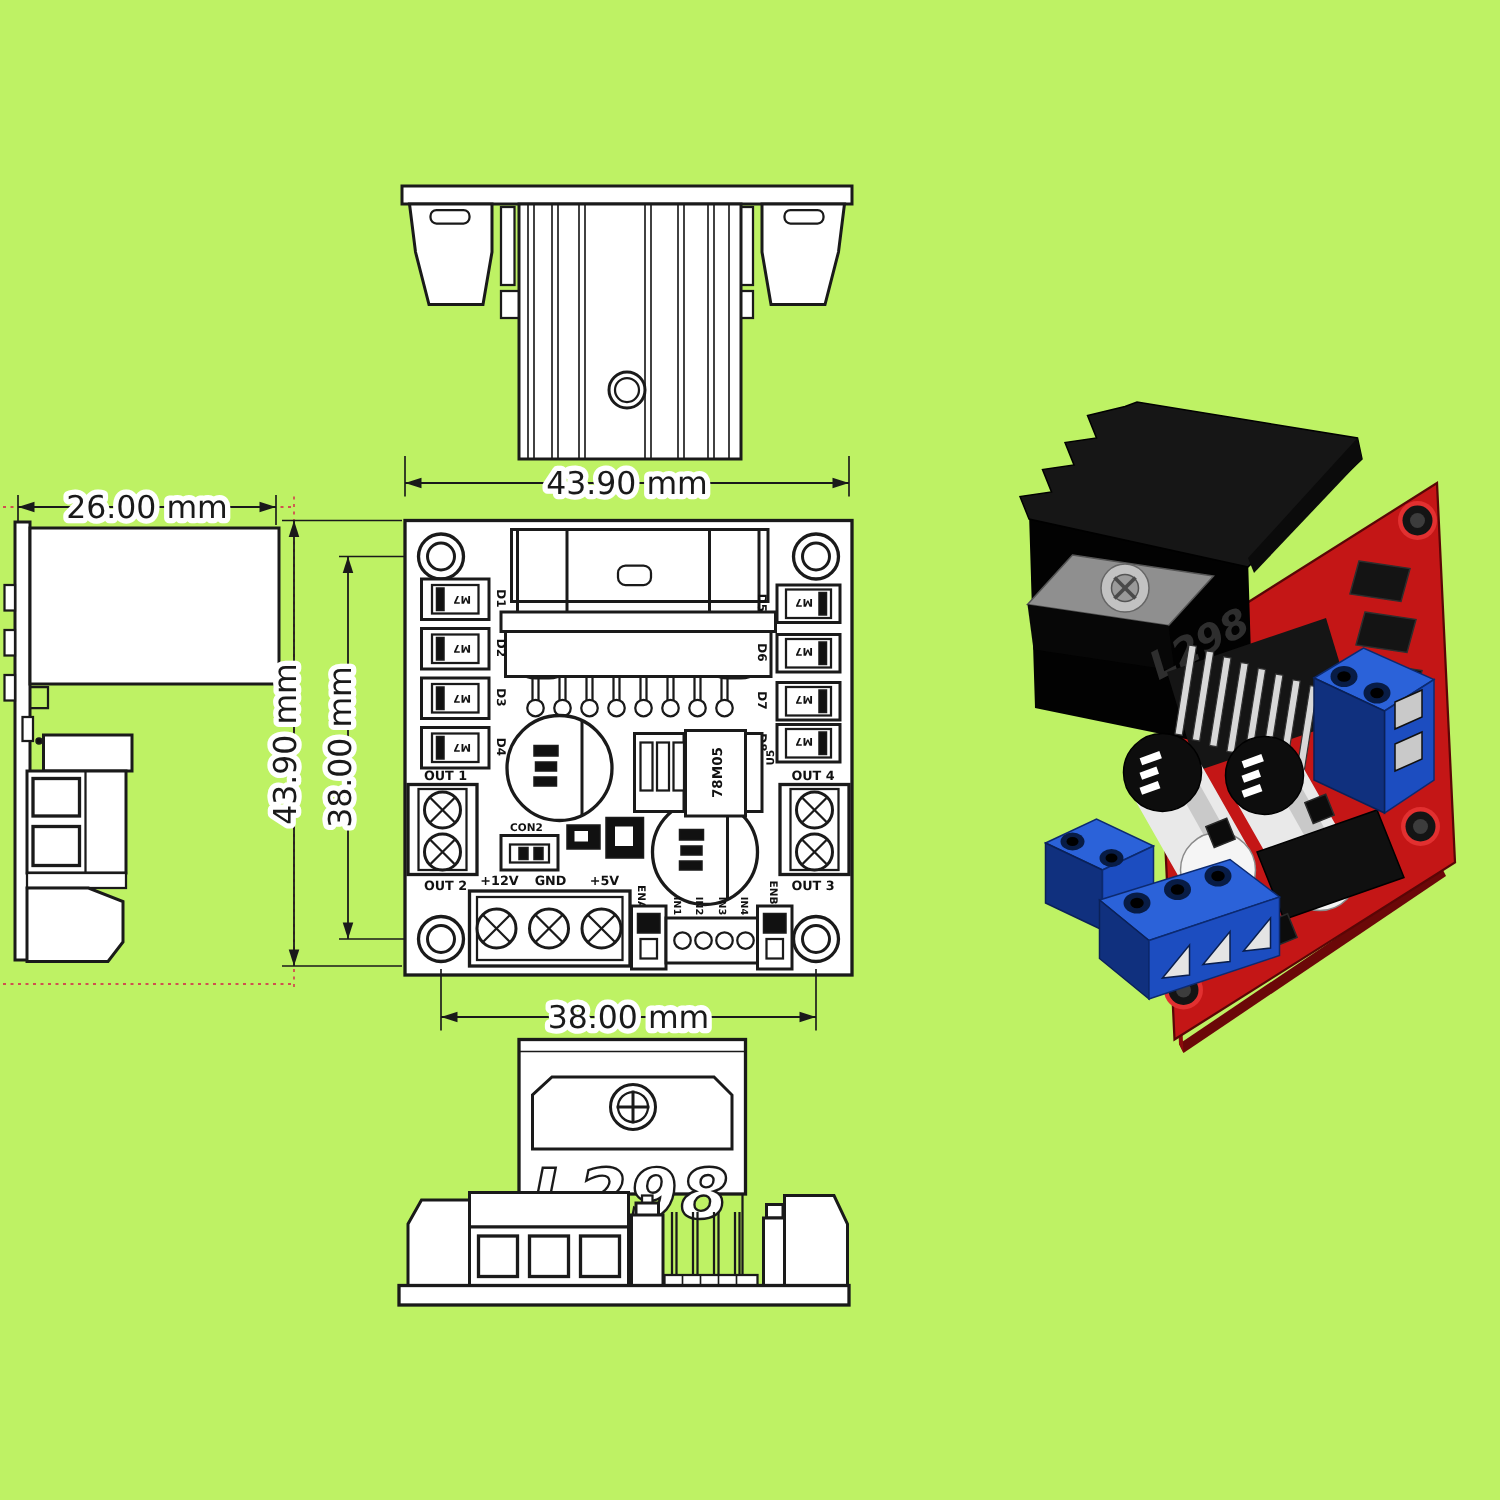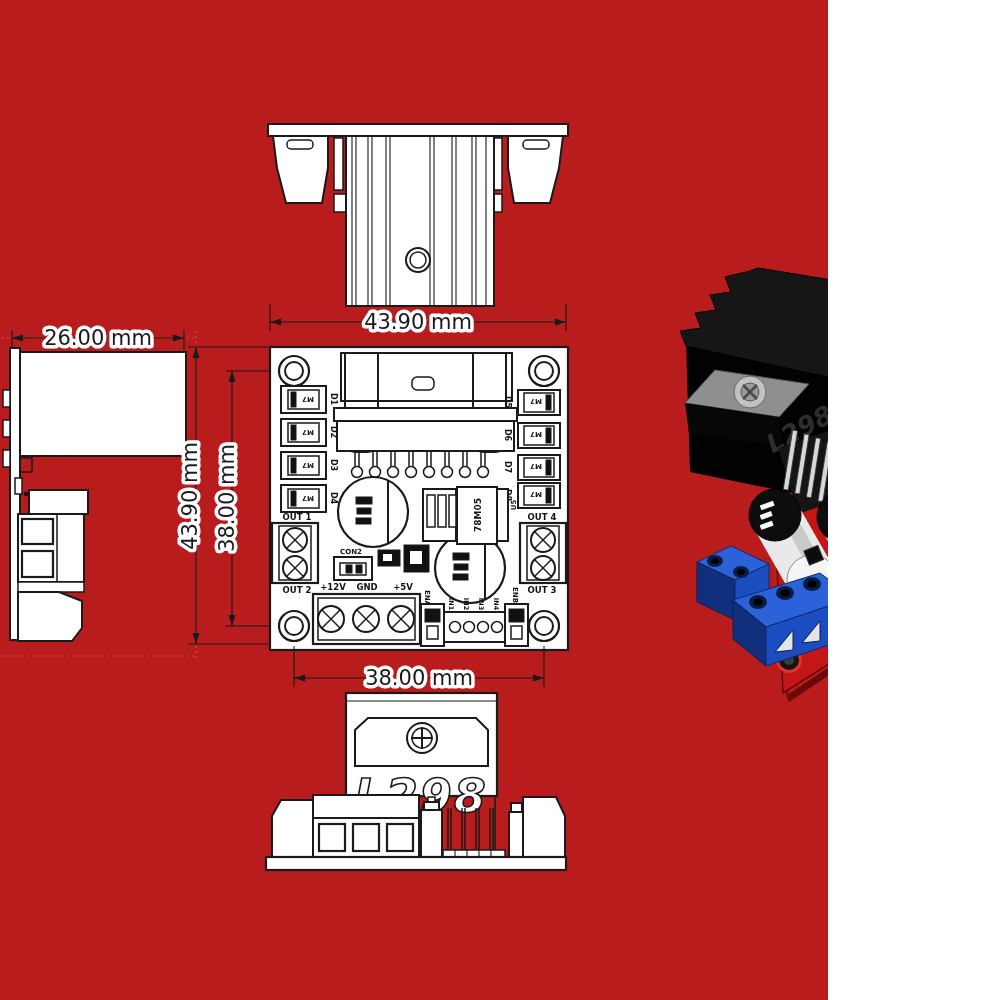--- a/index.html
+++ b/index.html
@@ -1,17 +1,17 @@
 <!DOCTYPE html>
 <html><head>
 <meta charset="utf-8">
 <title>drawing</title>
 <style>
   html,body{margin:0;padding:0;background:#ffffff;}
-  .canvas{position:relative;width:828px;height:1000px;background:#b91c1c;overflow:hidden;}
+  .canvas{position:relative;width:1000px;height:1000px;background:#bef264;overflow:hidden;}
   svg{position:absolute;left:0;top:0;}
   .dim{font-family:"DejaVu Sans",sans-serif;font-size:21px;fill:#1a1a1a;
        paint-order:stroke;stroke:#ffffff;stroke-width:7px;stroke-linejoin:round;
        text-anchor:middle;}
   .sk{font-family:"DejaVu Sans",sans-serif;font-weight:bold;fill:#111;text-anchor:middle;}
   .s85{font-size:8.5px;} .s8{font-size:8px;} .s7{font-size:7px;} .s65{font-size:6.5px;} .s9{font-size:9px;}
   .o2{fill:#ffffff;stroke:#1a1a1a;stroke-width:2;}
   .o22{fill:#ffffff;stroke:#1a1a1a;stroke-width:2.2;}
   .o15{fill:#ffffff;stroke:#1a1a1a;stroke-width:1.5;}
   .ln{fill:none;stroke:#1a1a1a;stroke-width:2;}

